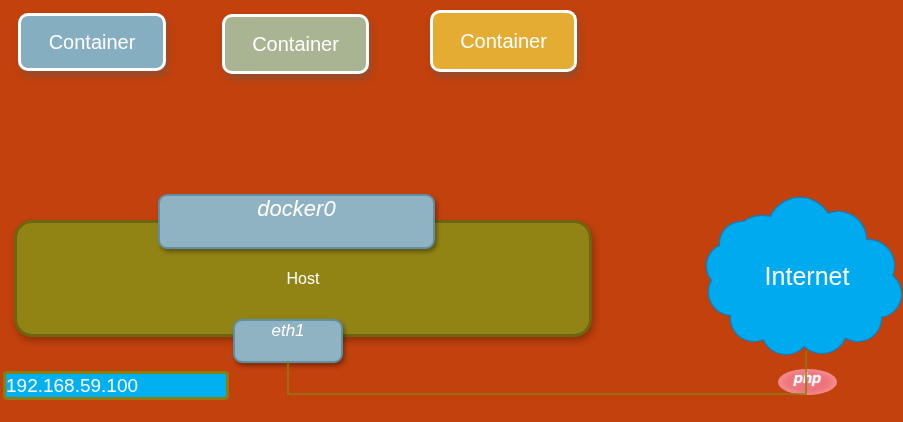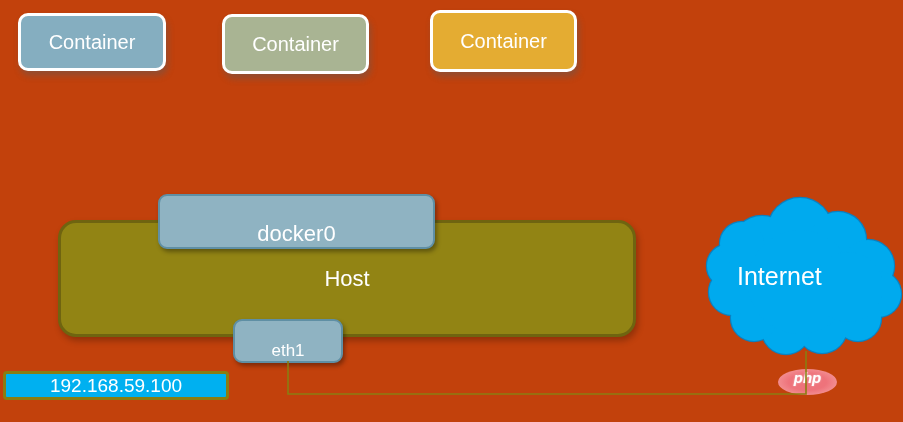--- a/index.html
+++ b/index.html
@@ -15,47 +15,47 @@
   .cb1{left:18px;top:13px;width:142px;height:52px;background:var(--container_blue);}
   .cb2{left:222px;top:14px;width:141px;height:54px;background:var(--container_green);}
   .cb3{left:430px;top:10px;width:141px;height:56px;background:var(--container_gold);}
 
   
   .host-box{
     position:absolute;left:14px;top:220px;width:572px;height:111px;
     background:var(--host_fill);border:3px solid var(--host_border);
     border-radius:18px;box-shadow:2px 4px 6px rgba(0,0,0,0.25);
     display:flex;align-items:center;justify-content:center;
-    color:var(--label_text);font-size:22px;z-index:1;margin-left:44px;
+    color:var(--label_text);font-size:16px;z-index:1;
   }
 
   
   .iface-box{
-    position:absolute;display:flex;align-items:flex-end;justify-content:center;
+    position:absolute;display:flex;align-items:flex-start;justify-content:center;
     background:var(--node_fill);border:2px solid var(--node_border);
     border-radius:9px;box-shadow:2px 3px 4px rgba(0,0,0,0.35);
-    color:var(--label_text);z-index:2;
+    color:var(--label_text);z-index:2;font-style:italic;
   }
   .docker0{left:158px;top:194px;width:273px;height:51px;font-size:22px;}
   .eth1{left:233px;top:319px;width:106px;height:40px;font-size:17px;}
 
   
   .ip-badge{
     position:absolute;left:3px;top:371px;width:220px;height:23px;
     background:var(--ip_fill);border:3px solid var(--ip_border);border-radius:4px;
-    display:flex;align-items:center;justify-content:center;
+    display:flex;align-items:center;
     color:var(--label_text);font-size:19px;z-index:2;
   }
 
   
   .cloud-wrap{position:absolute;left:698px;top:192px;width:207px;height:168px;z-index:1;}
   .cs{fill:var(--cloud_fill);stroke:var(--cloud_stroke);stroke-width:2.4;}
   .cf{fill:var(--cloud_fill);}
   .internet-label{
-    position:absolute;left:737px;top:262px;width:140px;text-align:left;
+    position:absolute;left:737px;top:262px;width:140px;text-align:center;
     color:var(--label_text);font-size:25px;z-index:2;
   }
 
   
   .php-badge{
     position:absolute;left:778px;top:369px;width:59px;height:26px;
     border-radius:50%;
     background:radial-gradient(ellipse at 50% 50%, #ee737b 45%, #f7a9a9 100%);
     display:flex;align-items:flex-start;justify-content:center;
     color:#ffffff;font-size:15px;font-weight:bold;font-style:italic;

